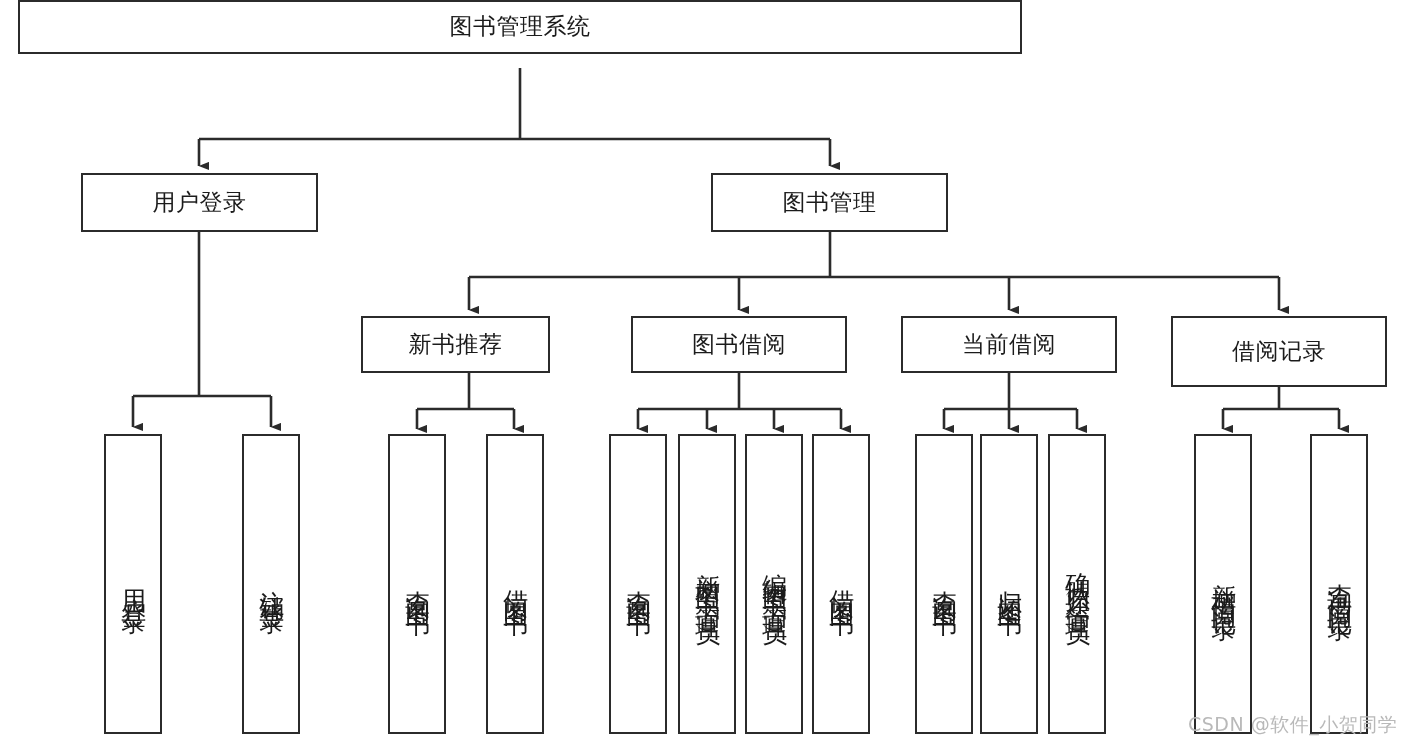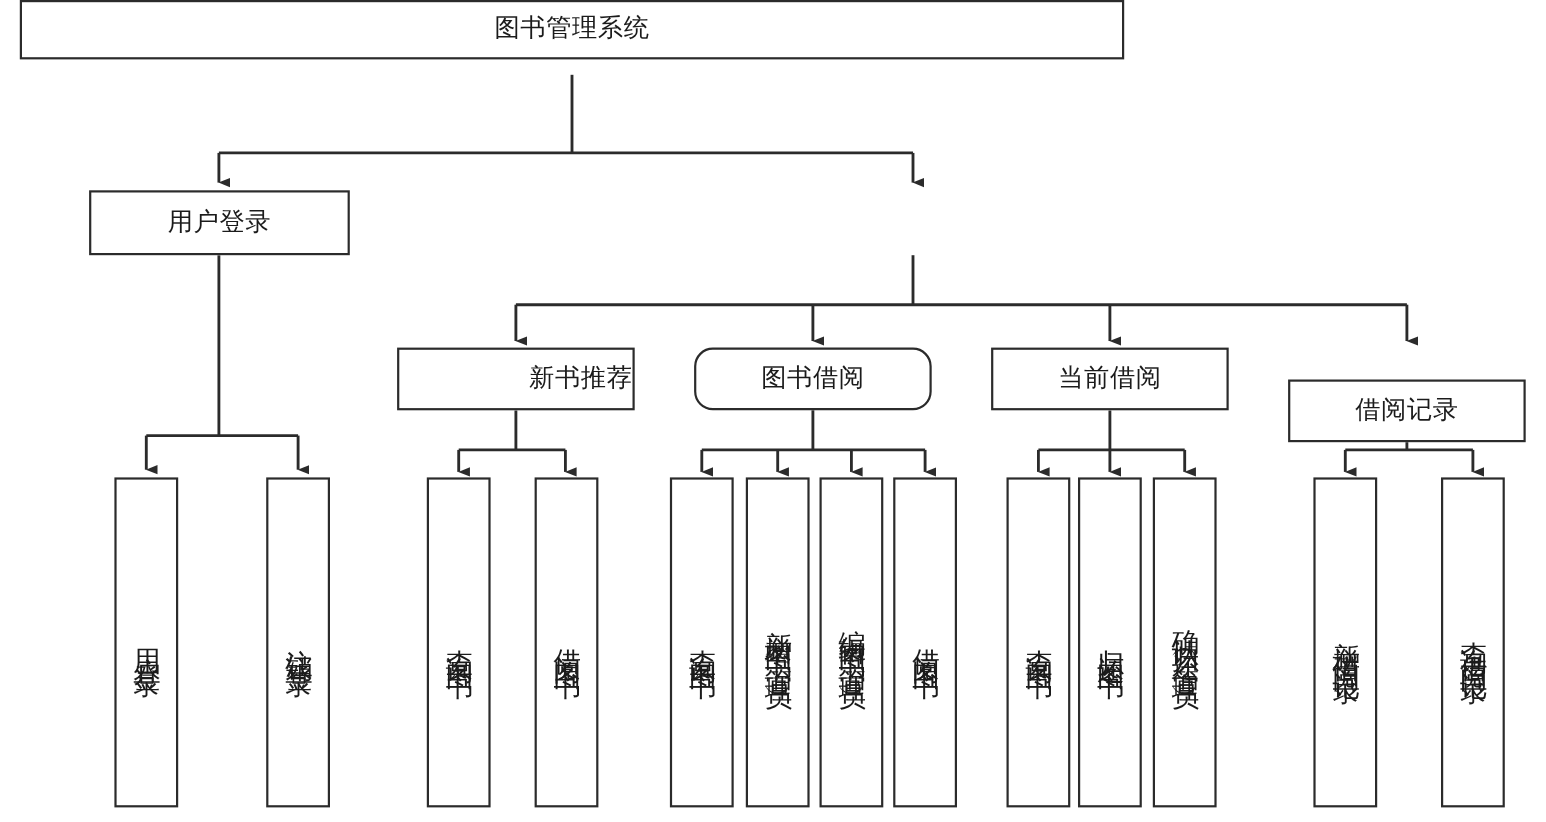--- a/index.html
+++ b/index.html
@@ -132,31 +132,34 @@
     </g>
   </svg>
 
   <div class="node root horizontal" style="left:18px; top:0; width:1004px; height:54px;">
     <span class="label">图书管理系统</span>
   </div>
 
   <div class="node horizontal" style="left:81px; top:173px; width:237px; height:59px;">
     <span class="label">用户登录</span>
   </div>
-
-  <div class="node horizontal" style="left:361px; top:316px; width:216px; height:57px;justify-content:flex-end;">
+  <div class="node horizontal" style="left:711px; top:173px; width:237px; height:59px;">
+    <span class="label">图书管理</span>
+  </div>
+
+  <div class="node horizontal" style="left:361px; top:316px; width:189px; height:57px;">
     <span class="label">新书推荐</span>
   </div>
-  <div class="node horizontal" style="left:631px; top:316px; width:216px; height:57px;border-radius:17px;">
+  <div class="node horizontal" style="left:631px; top:316px; width:216px; height:57px;">
     <span class="label">图书借阅</span>
   </div>
   <div class="node horizontal" style="left:901px; top:316px; width:216px; height:57px;justify-content:center;">
     <span class="label">当前借阅</span>
   </div>
-  <div class="node horizontal" style="left:1171px; top:316px; width:216px; height:57px;margin-top:29px;">
+  <div class="node horizontal" style="left:1171px; top:316px; width:216px; height:71px;">
     <span class="label">借阅记录</span>
   </div>
 
   <div class="node vertical" style="left:104px; top:434px; width:58px; height:300px;">
     <span class="label">用户登录</span>
   </div>
   <div class="node vertical" style="left:242px; top:434px; width:58px; height:300px;">
     <span class="label">注销登录</span>
   </div>
 
@@ -190,14 +193,15 @@
     <span class="label">确认归还（管理员）</span>
   </div>
 
   <div class="node vertical" style="left:1194px; top:434px; width:58px; height:300px;">
     <span class="label">新增借阅记录</span>
   </div>
   <div class="node vertical" style="left:1310px; top:434px; width:58px; height:300px;">
     <span class="label">查询借阅记录</span>
   </div>
 
+  <div class="watermark">CSDN @软件_小贺同学</div>
 
 </div>
 
 </body></html>

